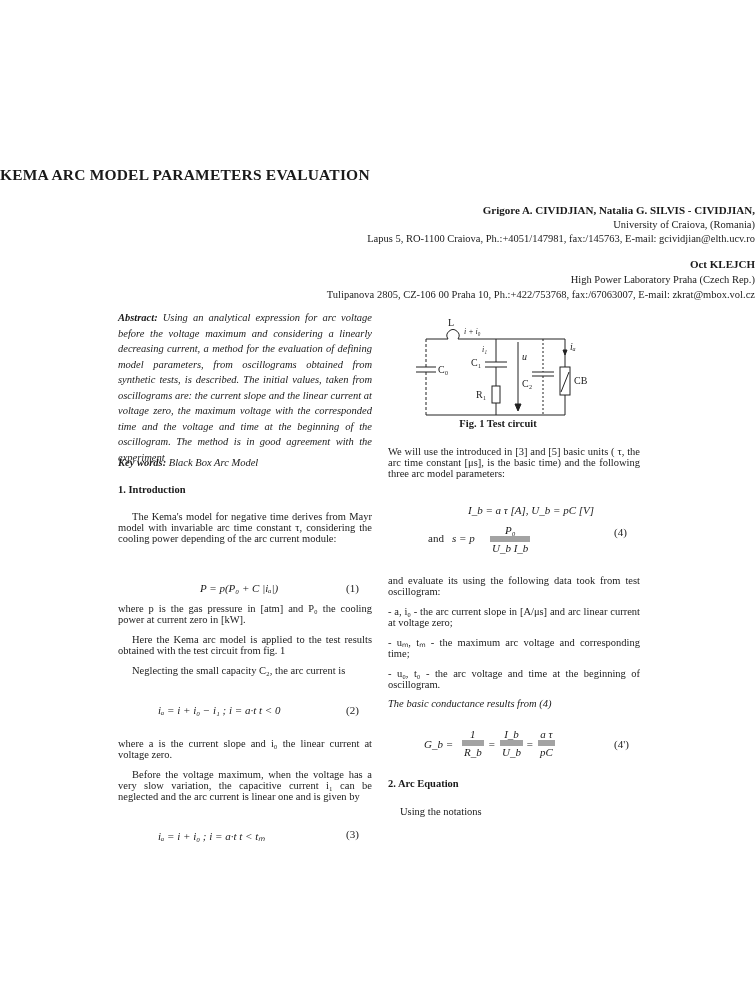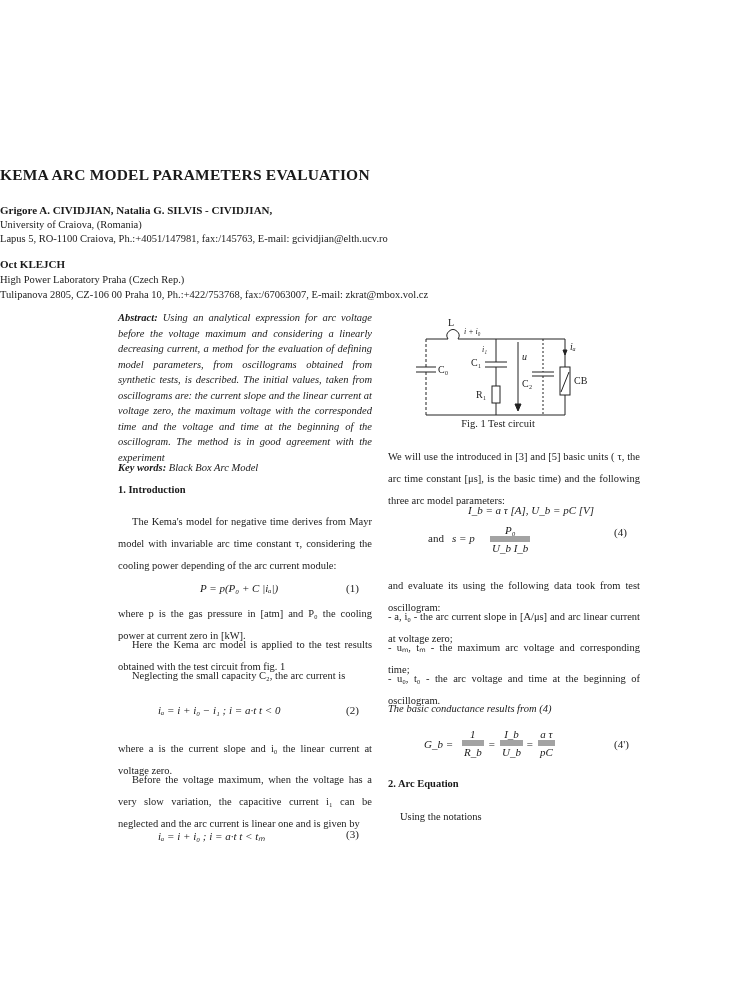--- a/index.html
+++ b/index.html
@@ -1,35 +1,35 @@
 <!DOCTYPE html>
 <html><head>
 <meta charset="utf-8">
 <style>
   html, body { margin:0; padding:0; background:#ffffff; }
   body { width:755px; height:1000px; position:relative; overflow:hidden;
          font-family:"Liberation Serif", serif; color:#1a1a1a; }
   .abs { position:absolute; }
   .title { left:0; width:755px; top:166px; font-size:15.5px; font-weight:bold; letter-spacing:0.2px; }
-  .ctr { left:0; width:755px; text-align:left; font-size:10.5px; line-height:15px; }
+  .ctr { left:0; width:755px; text-align:right; font-size:10.5px; line-height:15px; }
   .authors { font-weight:bold; font-size:11px; }
-  .col { font-size:10.5px; line-height:22px; text-align:justify; }
+  .col { font-size:10.5px; line-height:11px; text-align:justify; }
   .left { left:118px; width:254px; }
   .right { left:388px; width:252px; }
   .it { font-style:italic; }
   .b { font-weight:bold; }
   .indent { text-indent:14px; }
   .eq { font-style:italic; font-size:11px; white-space:nowrap; }
   .eqnum { font-style:normal; }
   .sec { font-weight:bold; font-size:10.5px; }
   .frac { display:inline-block; vertical-align:middle; text-align:center; margin:0 2px; }
   .frac .n { display:block; border-bottom:6px solid #a3a3a3; padding:0 2px;text-align:center; }
   .frac .d { display:block; padding:0 2px; }
   .circuit { left:398px; top:312px; width:200px; height:112px; }
-  .caption { left:398px; width:200px; top:418px; text-align:center; font-size:10.5px; }
+  .caption { left:398px; width:200px; top:418px; text-align:center; font-size:10.5px;font-weight:bold; }
 </style>
 </head>
 <body>
 
 <div class="abs title">KEMA ARC MODEL PARAMETERS EVALUATION</div>
 <div class="abs ctr authors" style="top:203px">Grigore A. CIVIDJIAN, Natalia G. SILVIS - CIVIDJIAN,</div>
 <div class="abs ctr" style="top:217px">University of Craiova, (Romania)</div>
 <div class="abs ctr" style="top:231px">Lapus 5, RO-1100 Craiova, Ph.:+4051/147981, fax:/145763, E-mail: gcividjian@elth.ucv.ro</div>
 <div class="abs ctr authors" style="top:257px">Oct KLEJCH</div>
 <div class="abs ctr" style="top:272px">High Power Laboratory Praha (Czech Rep.)</div>

